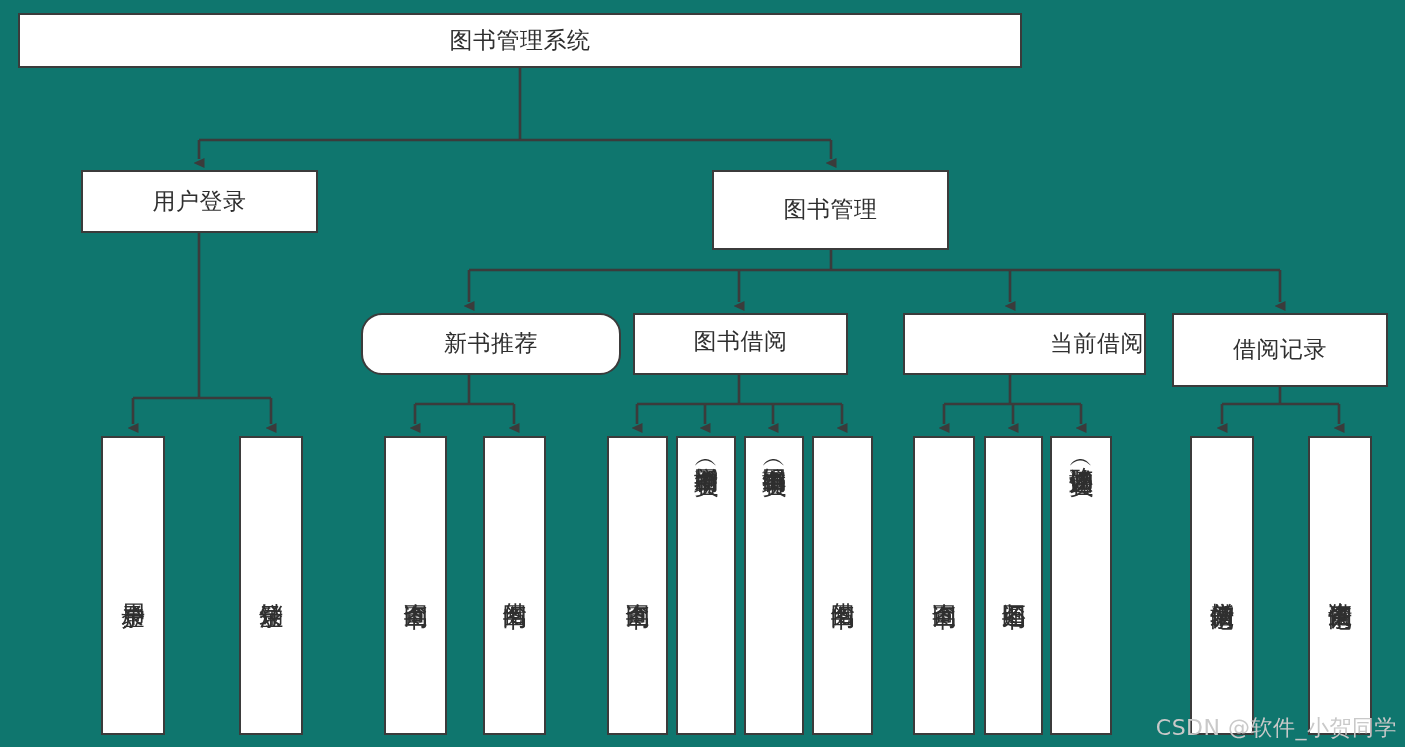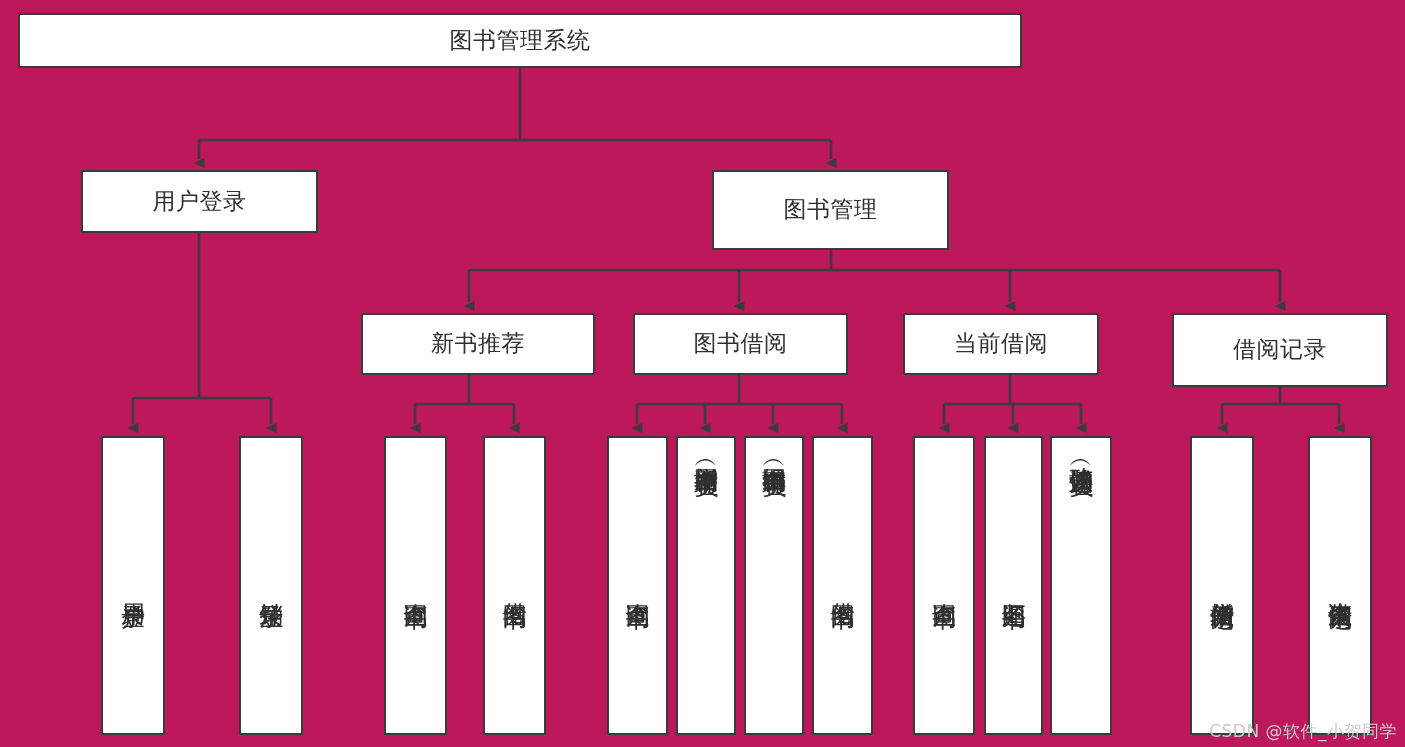--- a/index.html
+++ b/index.html
@@ -9,21 +9,21 @@
     background: #ffffff;
   }
   body {
     font-family: "DejaVu Sans", "Liberation Sans", sans-serif;
     color: #2b2b2b;
   }
   #canvas {
     position: relative;
     width: 1405px;
     height: 747px;
-    background: #be185d;
+    background: #0f766e;
     overflow: hidden;
   }
   #wires {
     position: absolute;
     left: 0;
     top: 0;
     width: 1405px;
     height: 747px;
     pointer-events: none;
   }
@@ -64,21 +64,21 @@
     margin: 0 auto;
   }
   .node.vert.mid {
     align-items: center;
     padding-top: 0;
   }
   .watermark {
     position: absolute;
     right: 8px;
     bottom: 4px;
-    font-size: 17px;
+    font-size: 22px;
     color: #c9c9c9;
     letter-spacing: 0.5px;
     z-index: 5;
     white-space: nowrap;
     margin-top: 36px;
   }
 </style>
 </head>
 <body>
 
@@ -138,27 +138,27 @@
     <span class="lbl">图书管理系统</span>
   </div>
 
   <div class="node horiz" style="left:81px; top:170px; width:237px; height:63px;">
     <span class="lbl">用户登录</span>
   </div>
   <div class="node horiz" style="left:712px; top:170px; width:237px; height:80px;">
     <span class="lbl">图书管理</span>
   </div>
 
-  <div class="node horiz" style="left:361px; top:313px; width:234px; height:62px;">
+  <div class="node horiz" style="left:361px; top:313px; width:260px; height:62px;border-radius:21px;">
     <span class="lbl">新书推荐</span>
   </div>
-  <div class="node horiz" style="left:633px; top:313px; width:215px; height:62px;">
+  <div class="node horiz" style="left:633px; top:313px; width:215px; height:62px;font-family:Liberation Mono, monospace;">
     <span class="lbl">图书借阅</span>
   </div>
-  <div class="node horiz" style="left:903px; top:313px; width:196px; height:62px;">
+  <div class="node horiz" style="left:903px; top:313px; width:243px; height:62px;justify-content:flex-end;">
     <span class="lbl">当前借阅</span>
   </div>
   <div class="node horiz" style="left:1172px; top:313px; width:216px; height:74px;">
     <span class="lbl">借阅记录</span>
   </div>
 
   <div class="node vert mid" style="left:101px; top:436px; width:64px; height:299px;">
     <span class="lbl">用户登录</span>
   </div>
   <div class="node vert mid" style="left:239px; top:436px; width:64px; height:299px;">

